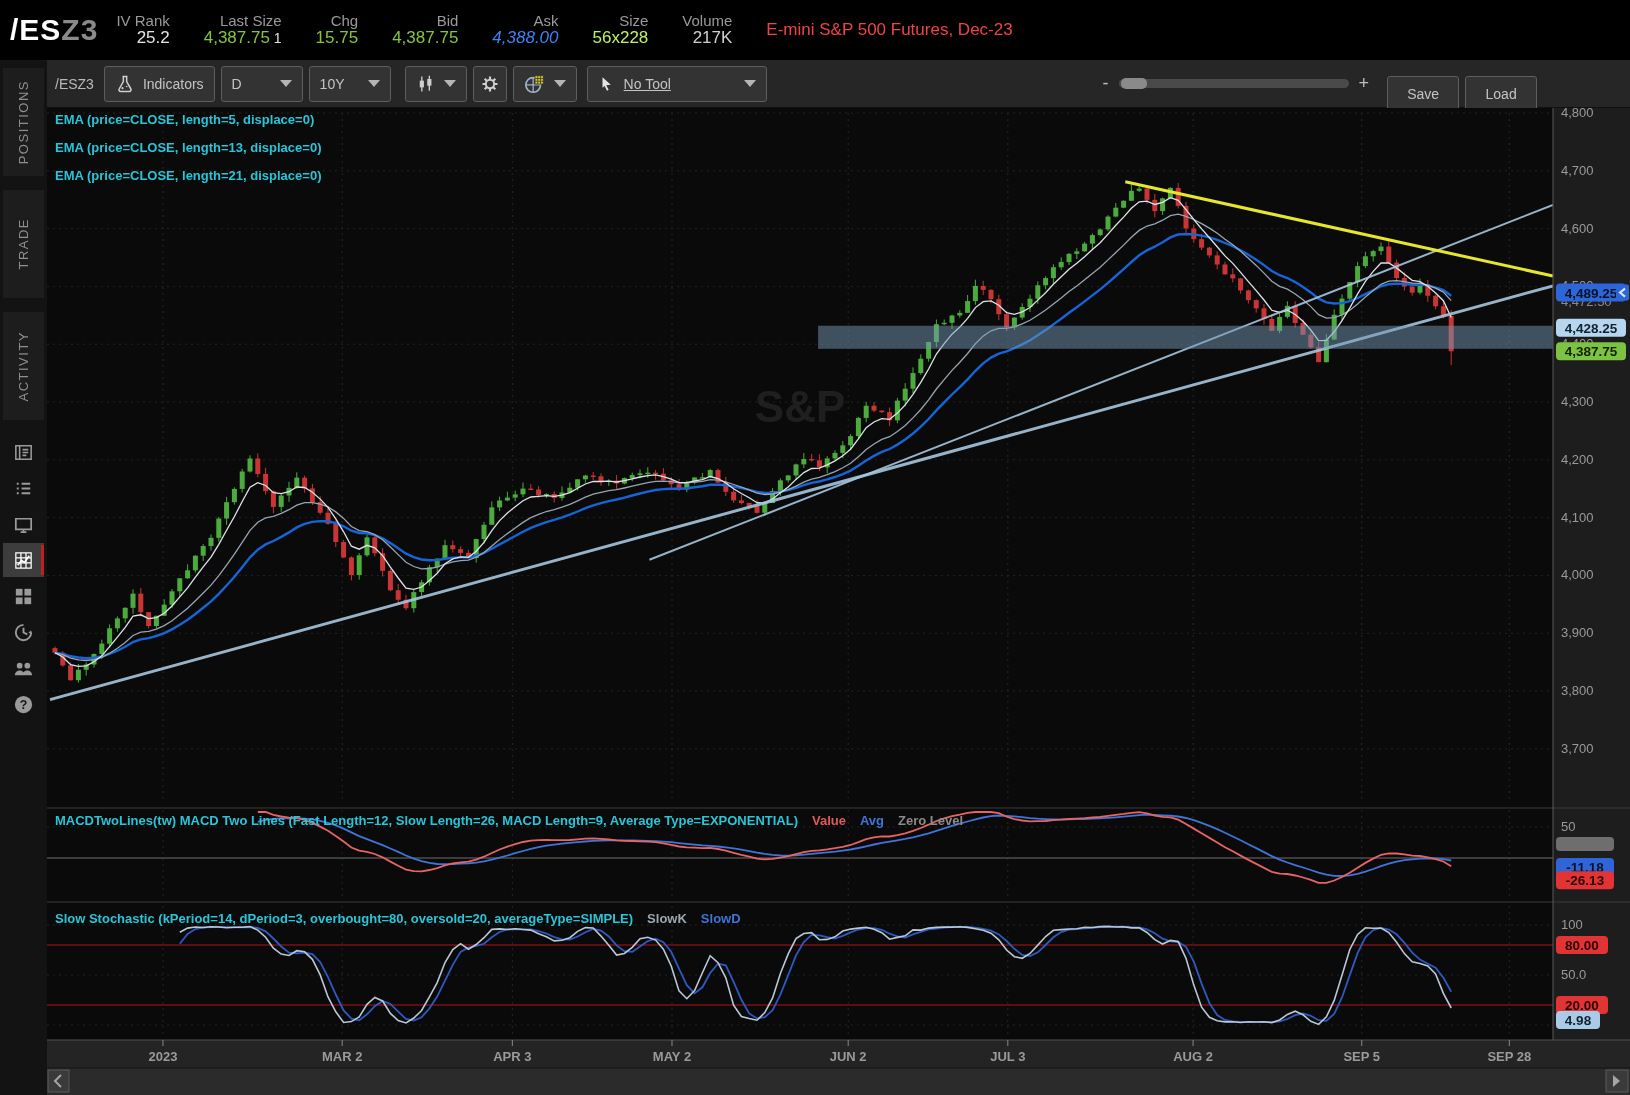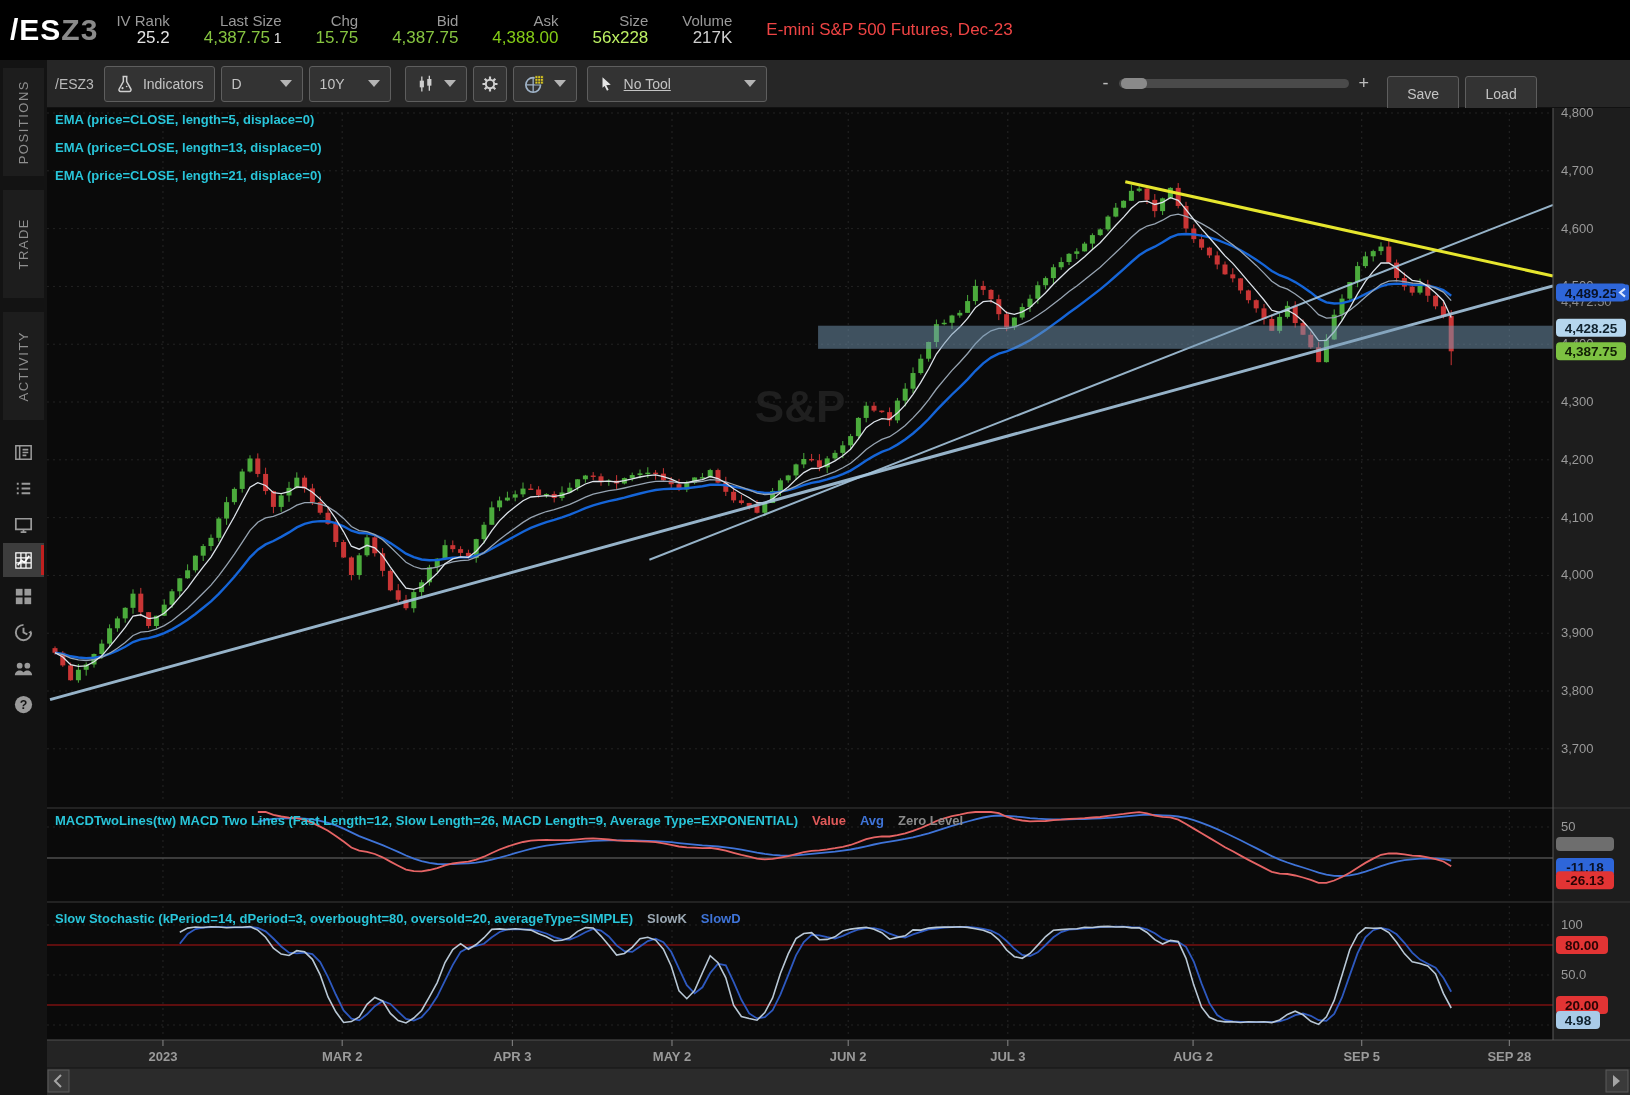--- a/index.html
+++ b/index.html
@@ -75,21 +75,21 @@
       <div class="qcol">
         <div class="qlabel">Chg</div>
         <div class="qval" style="color: rgb(134, 196, 64);">15.75</div>
       </div>
       <div class="qcol">
         <div class="qlabel">Bid</div>
         <div class="qval" style="color: rgb(134, 196, 64);">4,387.75</div>
       </div>
       <div class="qcol">
         <div class="qlabel">Ask</div>
-        <div class="qval" style="color: #84cc16;">4,388.00</div>
+        <div class="qval" style="color: #3b82f6; font-style: italic;">4,388.00</div>
       </div>
       <div class="qcol">
         <div class="qlabel">Size</div>
         <div class="qval" style="color: #bef264;">56x228</div>
       </div>
       <div class="qcol">
         <div class="qlabel">Volume</div>
         <div class="qval" style="color: rgb(207, 207, 207); text-align: right;">217K</div>
       </div>
     </div>

